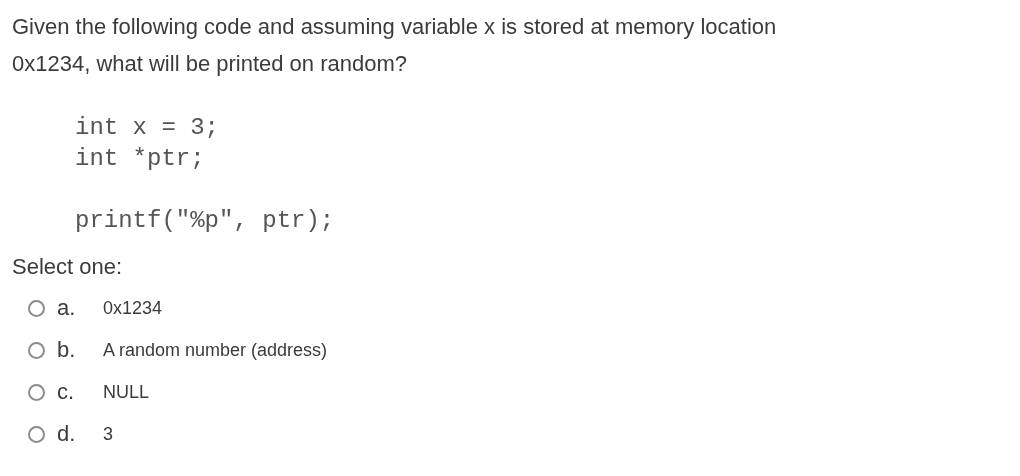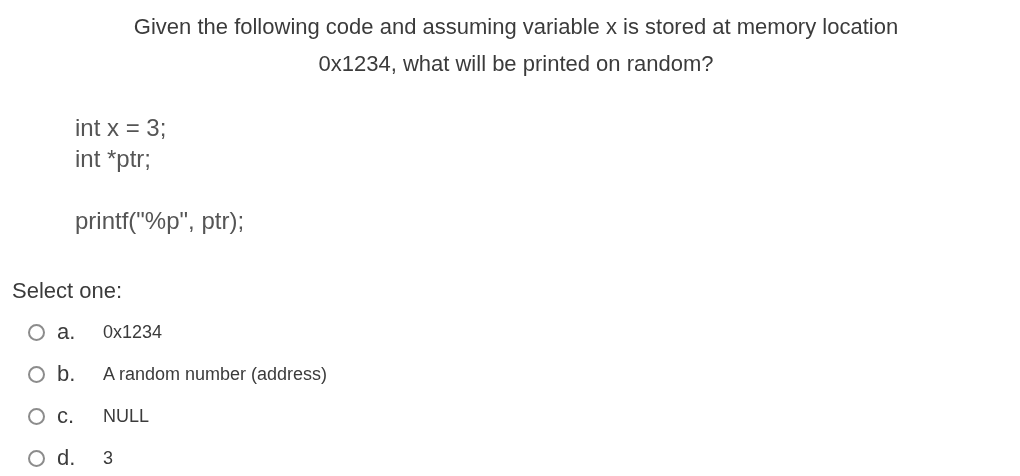--- a/index.html
+++ b/index.html
@@ -15,35 +15,34 @@
     width: 1020px;
     height: 476px;
     padding: 8px 0 0 12px;
     font-family: "Liberation Sans", "DejaVu Sans", sans-serif;
     color: #3b3b3b;
   }
   .question {
     font-size: 22px;
     line-height: 37px;
     color: #3b3b3b;
-    text-align: center;
   }
   .question .qline {
     white-space: nowrap;
   }
   pre.code {
     margin: 30px 0 0 63px;
-    font-family: Liberation Sans, sans-serif;
+    font-family: Liberation Mono, monospace;
     font-size: 24px;
     line-height: 31px;
     color: #555555;
     white-space: pre;
   }
   .select-one {
-    margin-top: 43px;
+    margin-top: 19px;
     font-size: 22px;
     line-height: 24px;
     color: #3b3b3b;
   }
   .options {
     margin-top: 8px;
   }
   .option-row {
     display: flex;
     align-items: center;

